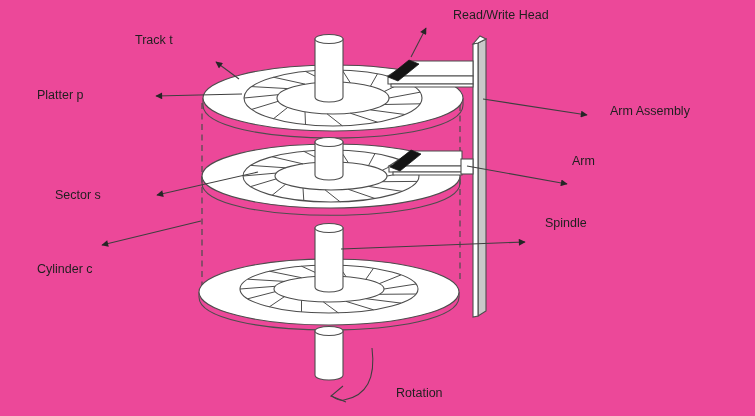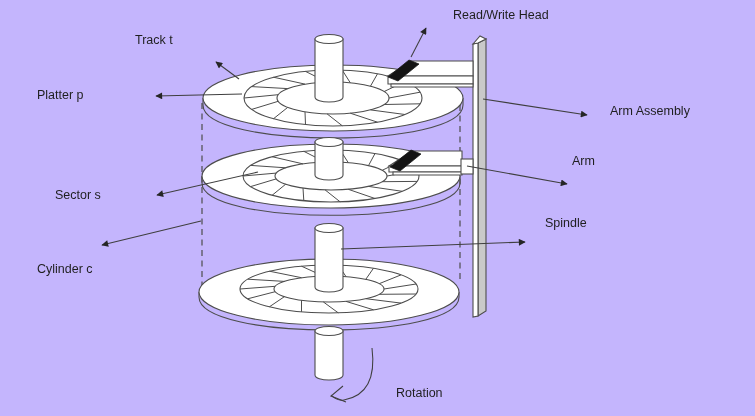--- a/index.html
+++ b/index.html
@@ -1,16 +1,16 @@
 <!DOCTYPE html>
 <html><head>
 <meta charset="utf-8">
 <style>
   html,body { margin:0; padding:0; background:#ffffff; }
-  #stage { position:relative; width:755px; height:416px; background:#c4b5fd; overflow:hidden; }
+  #stage { position:relative; width:755px; height:416px; background:#ec4899; overflow:hidden; }
   svg { display:block; }
   .stroke  { fill:none; stroke:#4d4d4d; stroke-width:1.1; }
   .fillw   { fill:#ffffff; stroke:#4d4d4d; stroke-width:1.1; }
   .dash    { fill:none; stroke:#4d4d4d; stroke-width:1.2; stroke-dasharray:6 4.5; }
   .ann     { fill:none; stroke:#3f3f3f; stroke-width:1.05; }
   .lbl     { font:12.5px "Liberation Sans", sans-serif; fill:#1f1f1f; }
   .sectors line { stroke:#4d4d4d; stroke-width:1; }
 </style>
 </head>
 <body>

